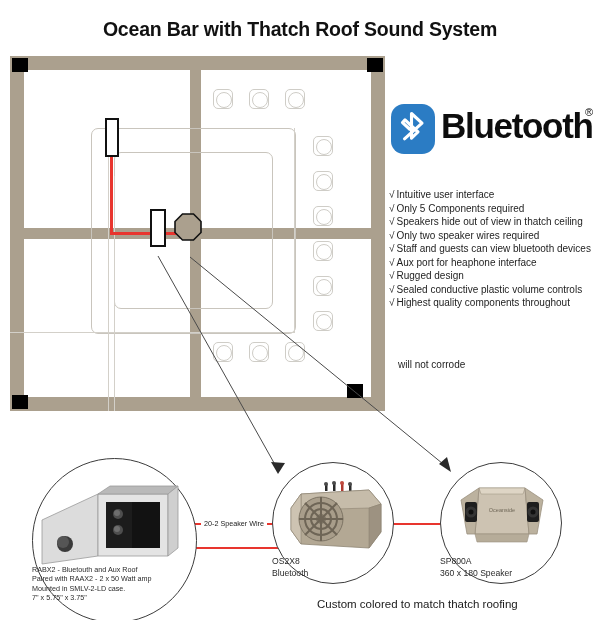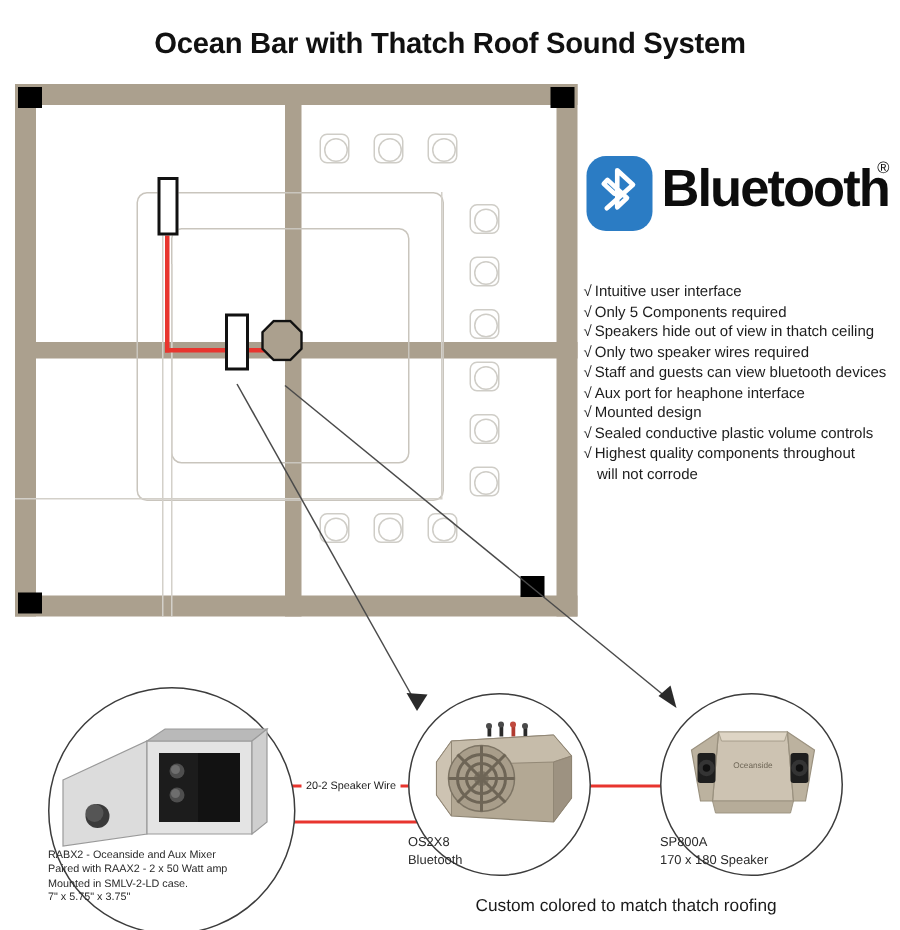--- a/index.html
+++ b/index.html
@@ -135,21 +135,21 @@
     top: 176px;
     width: 210px;
     font-size: 10px;
     line-height: 13.5px;
     color: #1d1d1d;
   }
   #features .feat {
     white-space: nowrap;
   }
   #features .feat .tick { margin-right: 2px; }
-  #features .cont { padding-left: 9px; }
+  #features .cont { padding-left: 9px; margin-top: 48px; }
 
   
   .pcircle {
     position: absolute;
     border: 1px solid #3c3c3c;
     border-radius: 50%;
     box-sizing: border-box;
     background: #ffffff;
   }
   .pcaption {
@@ -246,21 +246,21 @@
     <div class="bt-reg">®</div>
   </div>
 
   <div id="features">
     <div class="feat"><span class="tick">√</span><span>Intuitive user interface</span></div>
     <div class="feat"><span class="tick">√</span><span>Only 5 Components required</span></div>
     <div class="feat"><span class="tick">√</span><span>Speakers hide out of view in thatch ceiling</span></div>
     <div class="feat"><span class="tick">√</span><span>Only two speaker wires required</span></div>
     <div class="feat"><span class="tick">√</span><span>Staff and guests can view bluetooth devices</span></div>
     <div class="feat"><span class="tick">√</span><span>Aux port for heaphone interface</span></div>
-    <div class="feat"><span class="tick">√</span><span>Mounted design</span></div>
+    <div class="feat"><span class="tick">√</span><span>Rugged design</span></div>
     <div class="feat"><span class="tick">√</span><span>Sealed conductive plastic volume controls</span></div>
     <div class="feat"><span class="tick">√</span><span>Highest quality components throughout</span></div>
     <div class="feat cont">will not corrode</div>
   </div>
 
   <svg width="600" height="620" style="position:absolute;left:0;top:0;pointer-events:none;">
     <line x1="158" y1="244" x2="278" y2="458" stroke="#4a4a4a" stroke-width="1"></line>
     <polygon points="278,462 271,450 285,451" fill="#2a2a2a"></polygon>
     <line x1="190" y1="245" x2="448" y2="456" stroke="#4a4a4a" stroke-width="1"></line>
     <polygon points="451,460 439,452 447,445" fill="#2a2a2a"></polygon>
@@ -283,21 +283,21 @@
     <polygon points="128,12 138,4 138,66 128,74" fill="#cfcfcf" stroke="#9a9a9a" stroke-width="0.8"></polygon>
 
     <rect x="66" y="20" width="54" height="46" fill="#121212"></rect>
     <rect x="66" y="20" width="26" height="46" fill="#1c1c1c"></rect>
     <circle cx="78" cy="32" r="5" fill="#4e4e4e"></circle>
     <circle cx="78" cy="48" r="5" fill="#4e4e4e"></circle>
     <circle cx="77" cy="31" r="3" fill="#6e6e6e"></circle>
     <circle cx="77" cy="47" r="3" fill="#6e6e6e"></circle>
   </svg>
   <div class="pcaption" style="left:32px;top:553px;width:165px;">
-    <div>RABX2 - Oceanside and Aux Mixer</div>
+    <div>RABX2 - Bluetouth and Aux Roof</div>
     <div>Paired with RAAX2 - 2 x 50 Watt amp</div>
     <div>Mounted in SMLV-2-LD case.</div>
     <div>7" x 5.75" x 3.75"</div>
   </div>
 
   <div class="pcircle" style="left:272px;top:450px;width:122px;height:122px;"></div>
   <svg width="112" height="80" style="position:absolute;left:277px;top:468px;">
 
     <rect x="48" y="4" width="2.5" height="7" fill="#2a2a2a"></rect>
     <rect x="56" y="3" width="2.5" height="8" fill="#2a2a2a"></rect>
@@ -343,18 +343,18 @@
     <circle cx="24" cy="36" r="2.5" fill="#101010"></circle>
     <rect x="80" y="26" width="12" height="20" rx="2" fill="#1e1e1e"></rect>
     <circle cx="86" cy="36" r="5.5" fill="#343434"></circle>
     <circle cx="86" cy="36" r="2.5" fill="#101010"></circle>
 
     <polygon points="28,58 82,58 80,66 30,66" fill="#b6ac99" stroke="#9a917f" stroke-width="0.6"></polygon>
     <text x="55" y="36" font-family="Liberation Sans, sans-serif" font-size="5.5" fill="#6f6757" text-anchor="middle">Oceanside</text>
   </svg>
   <div class="pcaption big" style="left:440px;top:544px;width:122px;">
     <div>SP800A</div>
-    <div>170 x 180 Speaker</div>
+    <div>360 x 180 Speaker</div>
   </div>
 
   <div class="footnote" style="left:317px;top:586px;">Custom colored to match thatch roofing</div>
 
 </div>
 
 </body></html>

